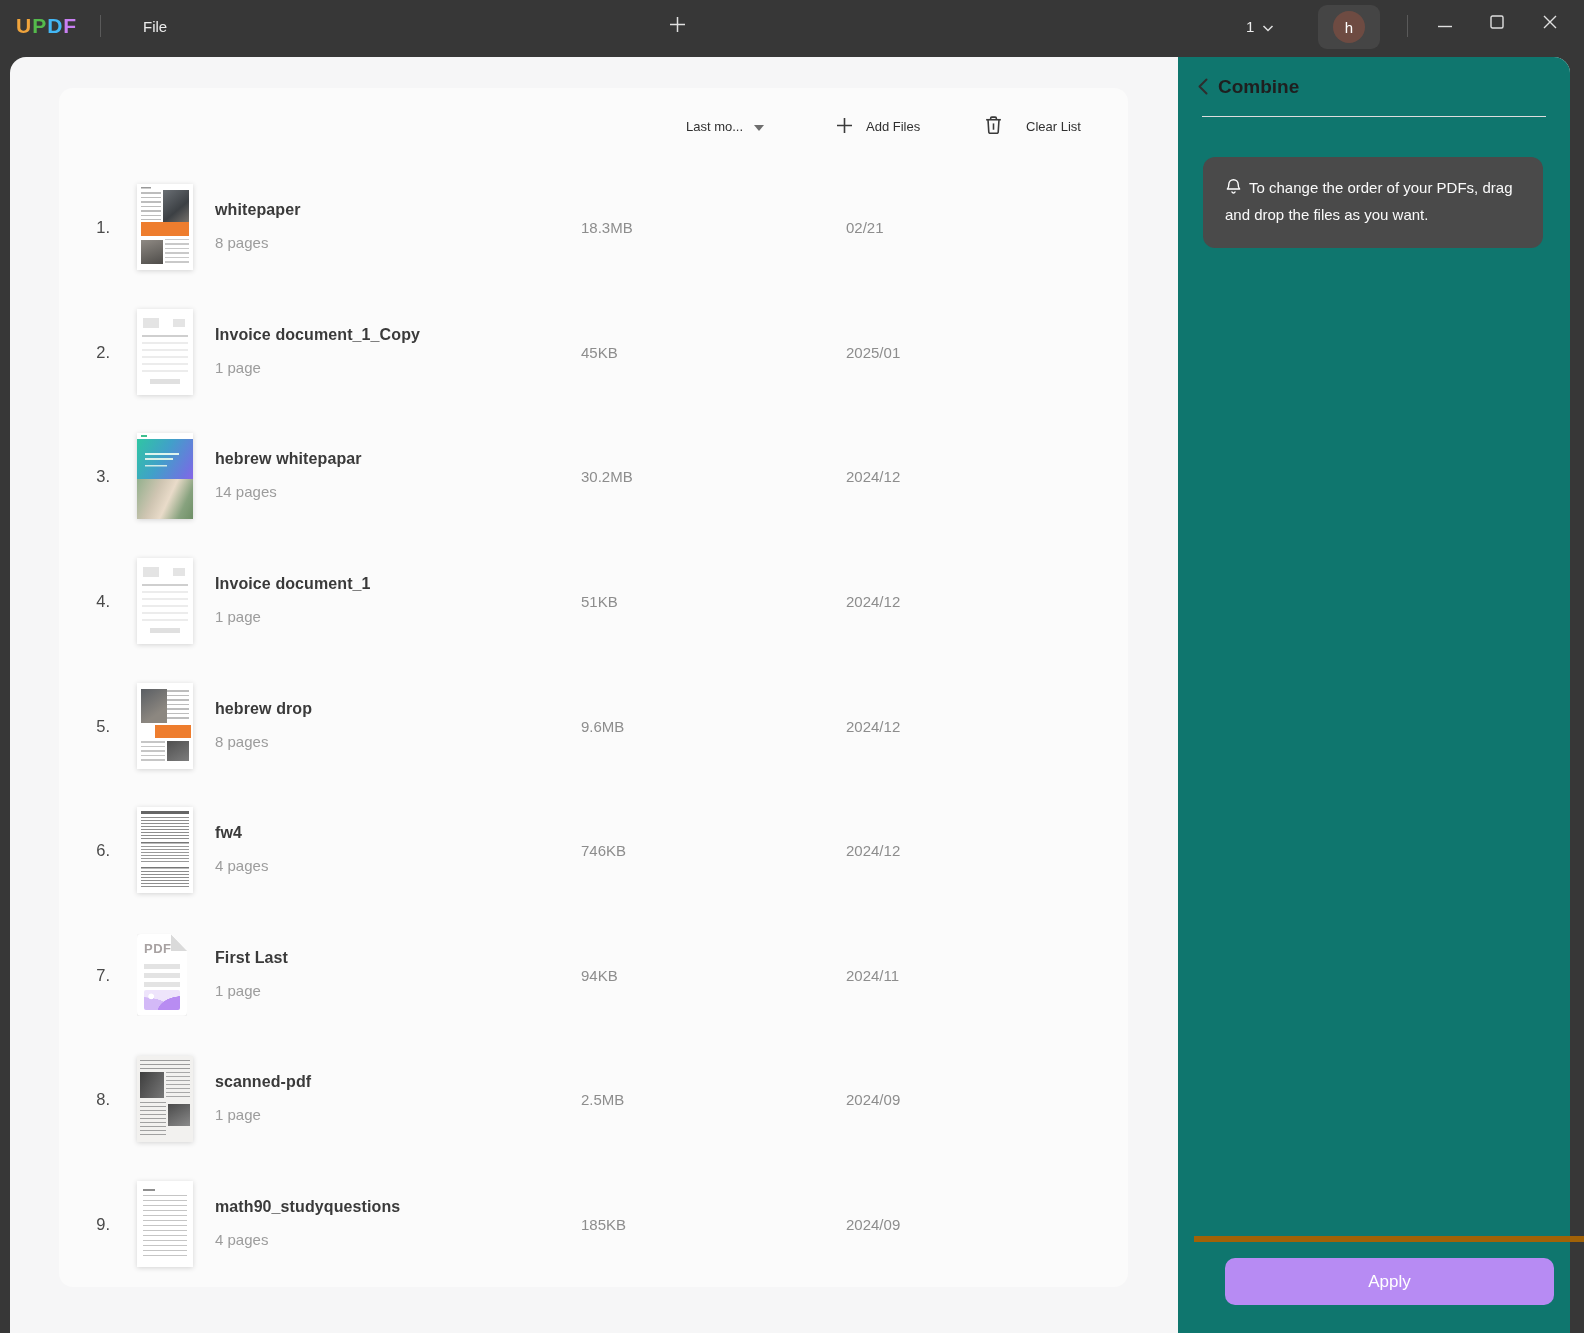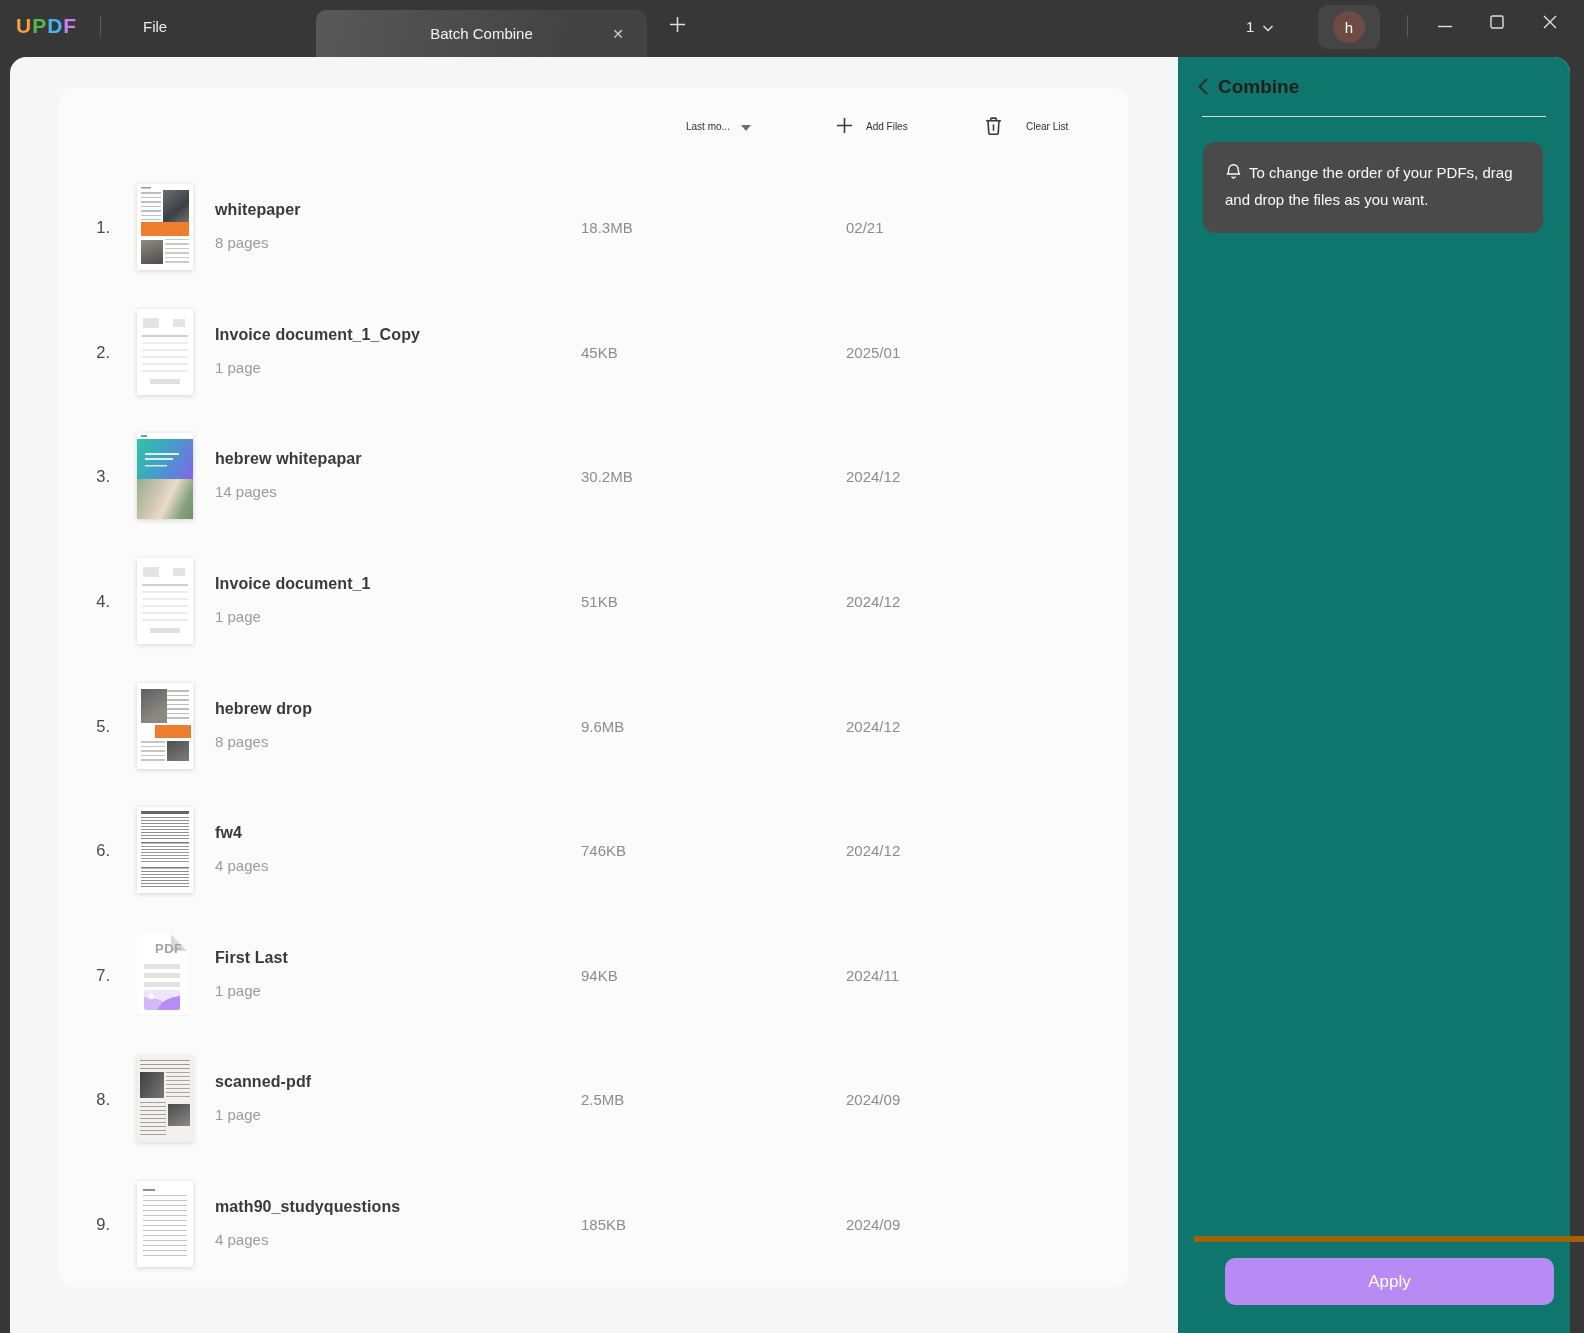--- a/index.html
+++ b/index.html
@@ -34,39 +34,39 @@
   .win-btn{position:absolute;top:8px;width:32px;height:32px;display:flex;align-items:center;justify-content:center;}
   .btn-min{left:1429px;} .btn-max{left:1481px;} .btn-close{left:1534px;}
   
   .app-window{
     position:absolute;left:10px;top:57px;width:1560px;height:1276px;
     background:#F6F6F7;border-radius:16px 16px 0 0;
   }
   
   .list-card{position:absolute;left:49px;top:31px;width:1069px;height:1199px;background:#FBFBFB;border-radius:14px;}
   .list-toolbar{position:relative;height:77px;}
-  .tb-group{position:absolute;top:0;height:77px;display:flex;align-items:center;color:#303030;font-size:10px;}
+  .tb-group{position:absolute;top:0;height:77px;display:flex;align-items:center;color:#303030;font-size:13px;}
   .tb-sort{left:627px;gap:11px;}
   .sort-caret{width:0;height:0;border-left:5.5px solid transparent;border-right:5.5px solid transparent;border-top:6.5px solid #6e6e6e;margin-top:2px;}
   .tb-add{left:777px;gap:13px;}
   .tb-clear{left:925px;gap:23px;}
   
   .rows{position:relative;}
   .file-row{position:relative;height:124.6px;}
   .row-index{position:absolute;left:0;width:51px;text-align:right;top:50%;transform:translateY(-50%);
     color:#4a4a4a;font-size:16.5px;}
   .row-text{position:absolute;left:156px;top:50%;transform:translateY(-52%);display:flex;flex-direction:column;gap:15px;}
   .row-name{color:#3a3a3a;font-size:16px;font-weight:700;letter-spacing:.1px;}
   .row-pages{color:#9c9c9c;font-size:15px;}
   .row-size,.row-date{position:absolute;top:50%;transform:translateY(-50%);color:#8d8d8d;font-size:15px;}
   .row-size{left:522px;} .row-date{left:787px;}
   
   .thumb{position:absolute;left:78px;top:50%;transform:translateY(-50%);width:56px;height:86px;
     background:#fff;box-shadow:0 1px 5px rgba(0,0,0,.16);background-repeat:no-repeat;}
-  .thumb-label{position:absolute;top:7px;left:18px;font-size:13px;font-weight:700;color:#a8a2a2;letter-spacing:.5px;}
+  .thumb-label{position:absolute;top:7px;left:7px;font-size:13px;font-weight:700;color:#a8a2a2;letter-spacing:.5px;}
   .thumb--article-orange{background-image:
     linear-gradient(#999,#999),
     linear-gradient(140deg,#6a6f74,#3c4044 60%,#75716c),
     linear-gradient(160deg,#8f8a84,#4e4c49),
     linear-gradient(#EE7D2E,#EE7D2E),
     repeating-linear-gradient(#bdbdbd 0 1.5px,transparent 1.5px 4.5px),
     repeating-linear-gradient(#c9c9c9 0 1.5px,transparent 1.5px 4.5px);
     background-size:10px 1.5px,26px 32px,22px 24px,48px 14px,20px 28px,24px 24px;
     background-position:4px 3px,right 4px top 6px,4px 56px,4px 38px,4px 8px,right 4px bottom 7px;}
   .thumb--invoice{background-image:
@@ -132,45 +132,41 @@
       radial-gradient(130% 160% at 105% 115%,#B88CF2 0 52%,transparent 53%),
       radial-gradient(160% 160% at -5% 130%,#D3B9F7 0 58%,transparent 59%),
       #EEE4FB;}
   
   .side-panel{position:absolute;left:1168px;top:0;width:392px;height:1276px;background:#0f766e;
     border-top-right-radius:16px;}
   .panel-header{position:absolute;left:0;top:0;width:100%;height:59px;display:flex;align-items:center;}
   .panel-back{position:absolute;left:12px;width:26px;height:26px;display:flex;align-items:center;justify-content:center;}
   .panel-title{position:absolute;left:40px;font-size:19px;font-weight:700;color:#1f1f1f;}
   .panel-hdiv{position:absolute;left:24px;right:24px;top:59px;height:1px;background:#dddddd;}
-  .panel-tip{position:absolute;left:25px;top:85px;width:340px;box-sizing:border-box;
+  .panel-tip{position:absolute;left:25px;top:100px;width:340px;box-sizing:border-box;
     border-radius:12px;padding:19px 22px 21px 22px;color:#fafafa;font-size:15px;line-height:24px;}
   .tip-bell{display:inline-block;vertical-align:-3px;margin-right:7px;}
   .panel-footer{position:absolute;left:16px;bottom:0;width:100%;height:91px;border-top:6px solid #a16207;margin-top:28px;}
   .apply-btn{position:absolute;left:31px;top:16px;width:329px;height:47px;border:none;border-radius:10px;
     color:#fff;font-size:17px;font-family:inherit;display:flex;align-items:center;justify-content:center;}
 </style>
 </head>
 <body>
 
 <div class="titlebar" style="background: rgb(55, 55, 55);">
   <div class="tb-item logo">
       <span style="color: rgb(240, 164, 60);">U</span>
       <span style="color: rgb(84, 186, 75);">P</span>
       <span style="color: rgb(67, 183, 245);">D</span>
       <span style="color: rgb(201, 127, 243);">F</span>
     </div>
   <div class="tb-divider d1"></div>
   <div class="tb-item menu-item menu-file">File</div>
   <div class="tb-item menu-item menu-help">Help</div>
 
-  <div class="tab">
-    <span class="tab-label">Batch Combine</span>
-    <span class="tab-close">✕</span>
-  </div>
 
   <div class="tb-item new-tab">
     <span>
       <svg width="19" height="19" viewBox="0 0 19 19">
           <path d="M9.5 2v15M2 9.5h15" stroke="#e0e0e0" stroke-width="1.5" fill="none"></path>
         </svg>
     </span>
   </div>
 
   <div class="tb-item page-count">

